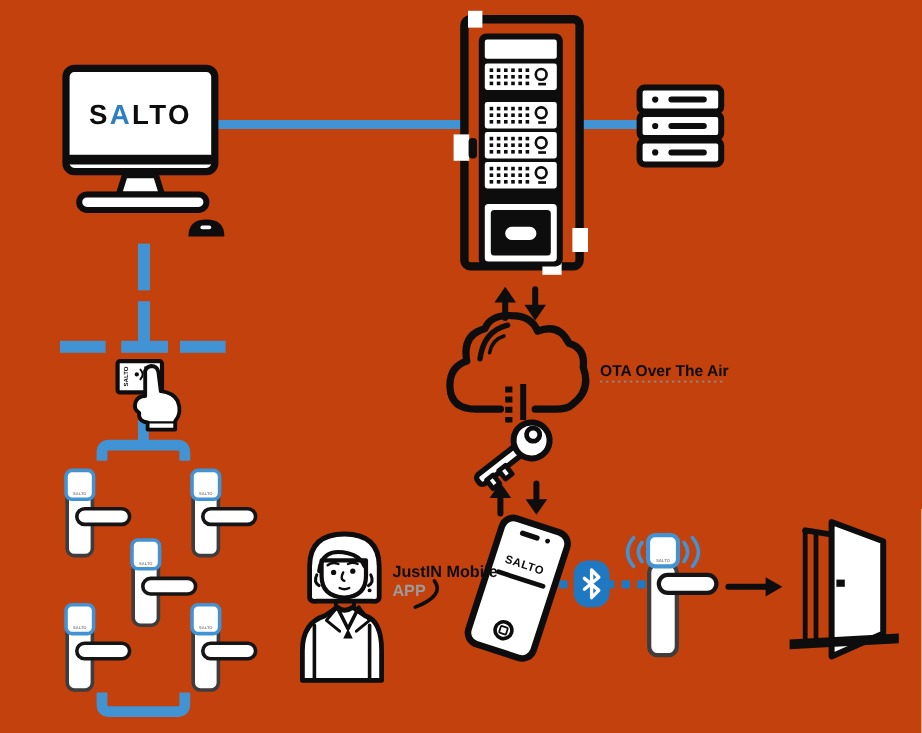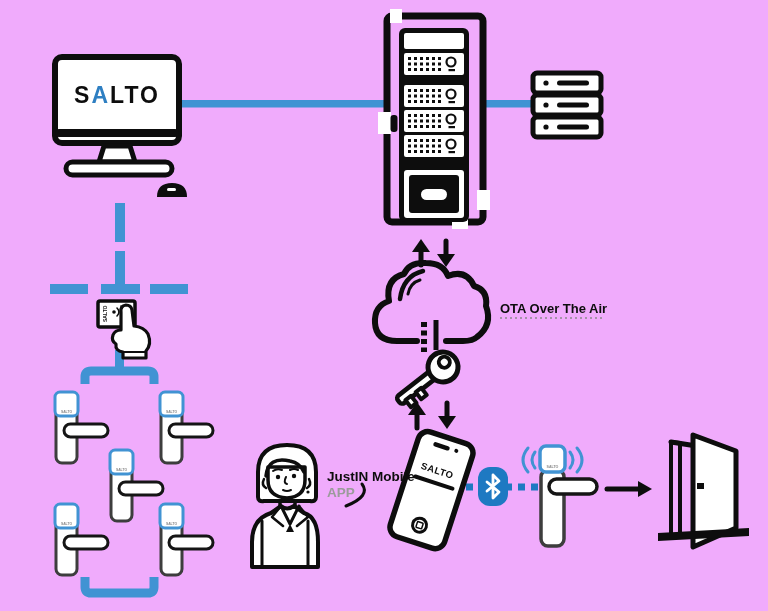--- a/index.html
+++ b/index.html
@@ -1,16 +1,16 @@
 <!DOCTYPE html>
 <html><head>
 <meta charset="utf-8">
 <style>
   html,body{margin:0;padding:0;background:#fff;}
-  .stage{position:relative;width:768px;height:611px;background:#f0abfc;overflow:hidden;}
+  .stage{position:relative;width:768px;height:611px;background:#c2410c;overflow:hidden;}
   svg{position:absolute;left:0;top:0;}
   text{font-family:"Liberation Sans", sans-serif;}
   .ink{stroke:#0d0d0d;fill:none;stroke-linecap:round;stroke-linejoin:round;}
   .fillink{fill:#0d0d0d;stroke:none;}
   .white{fill:#ffffff;}
 </style>
 </head>
 <body>
 
 <div class="stage">

